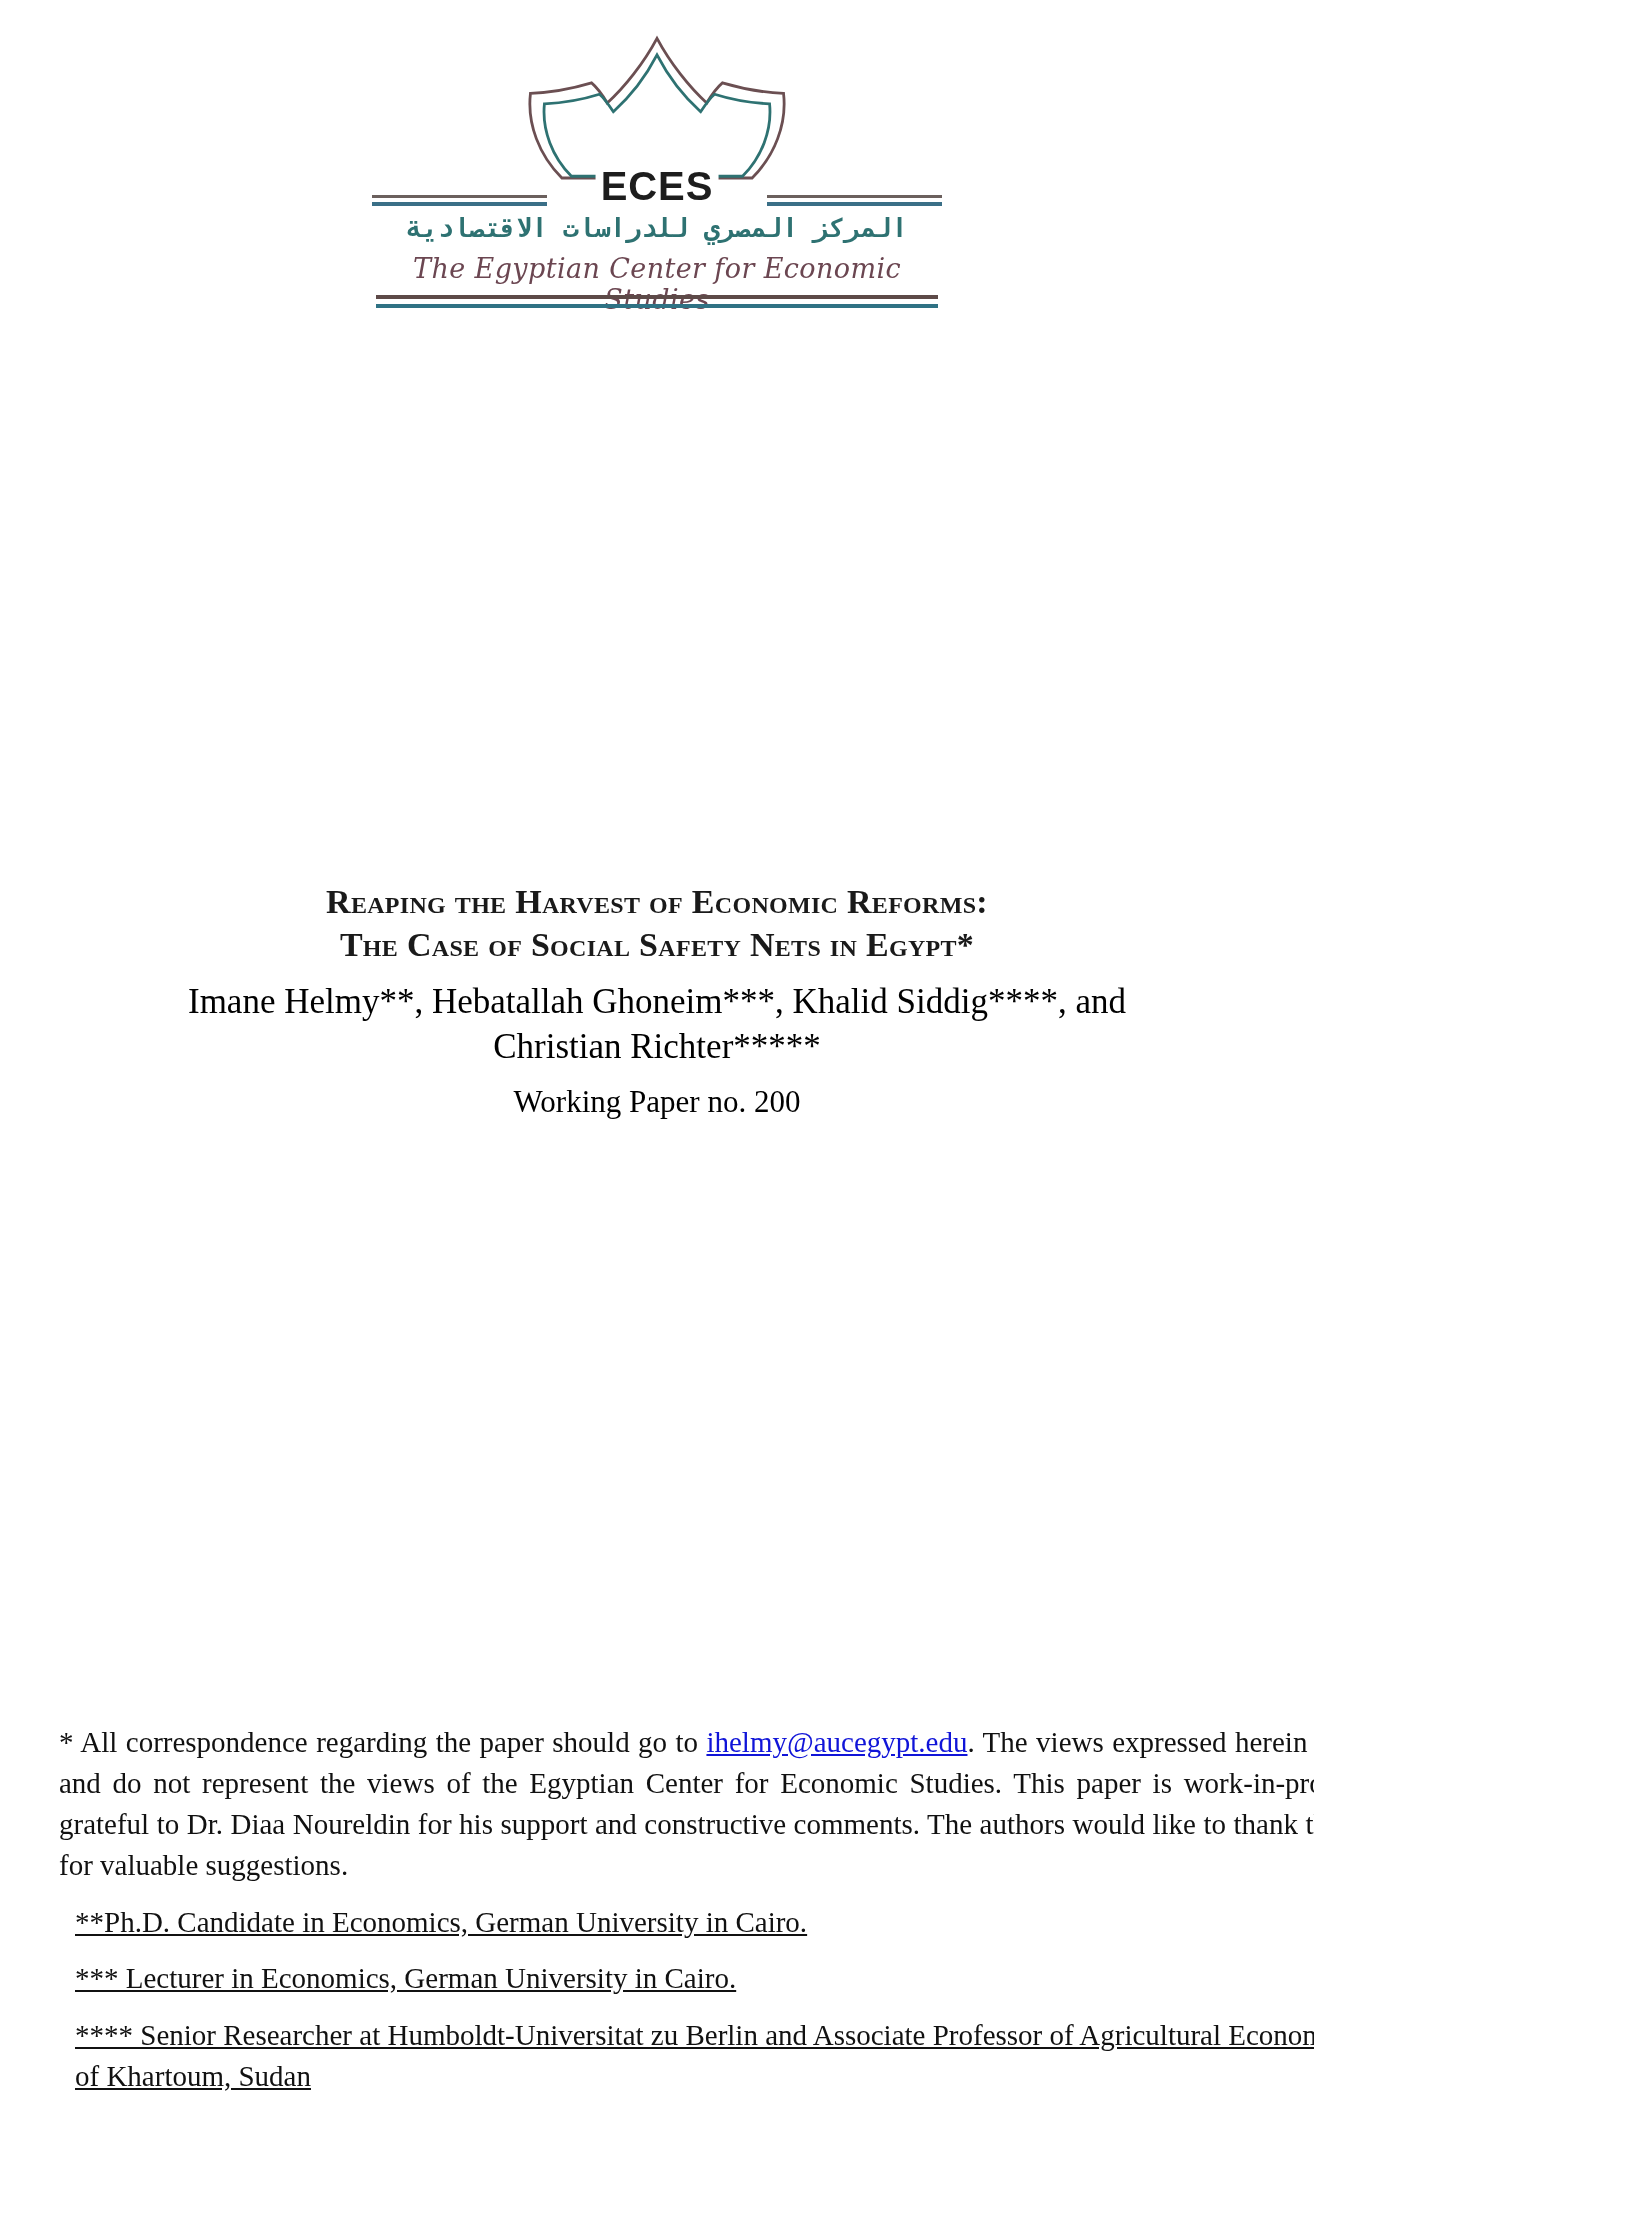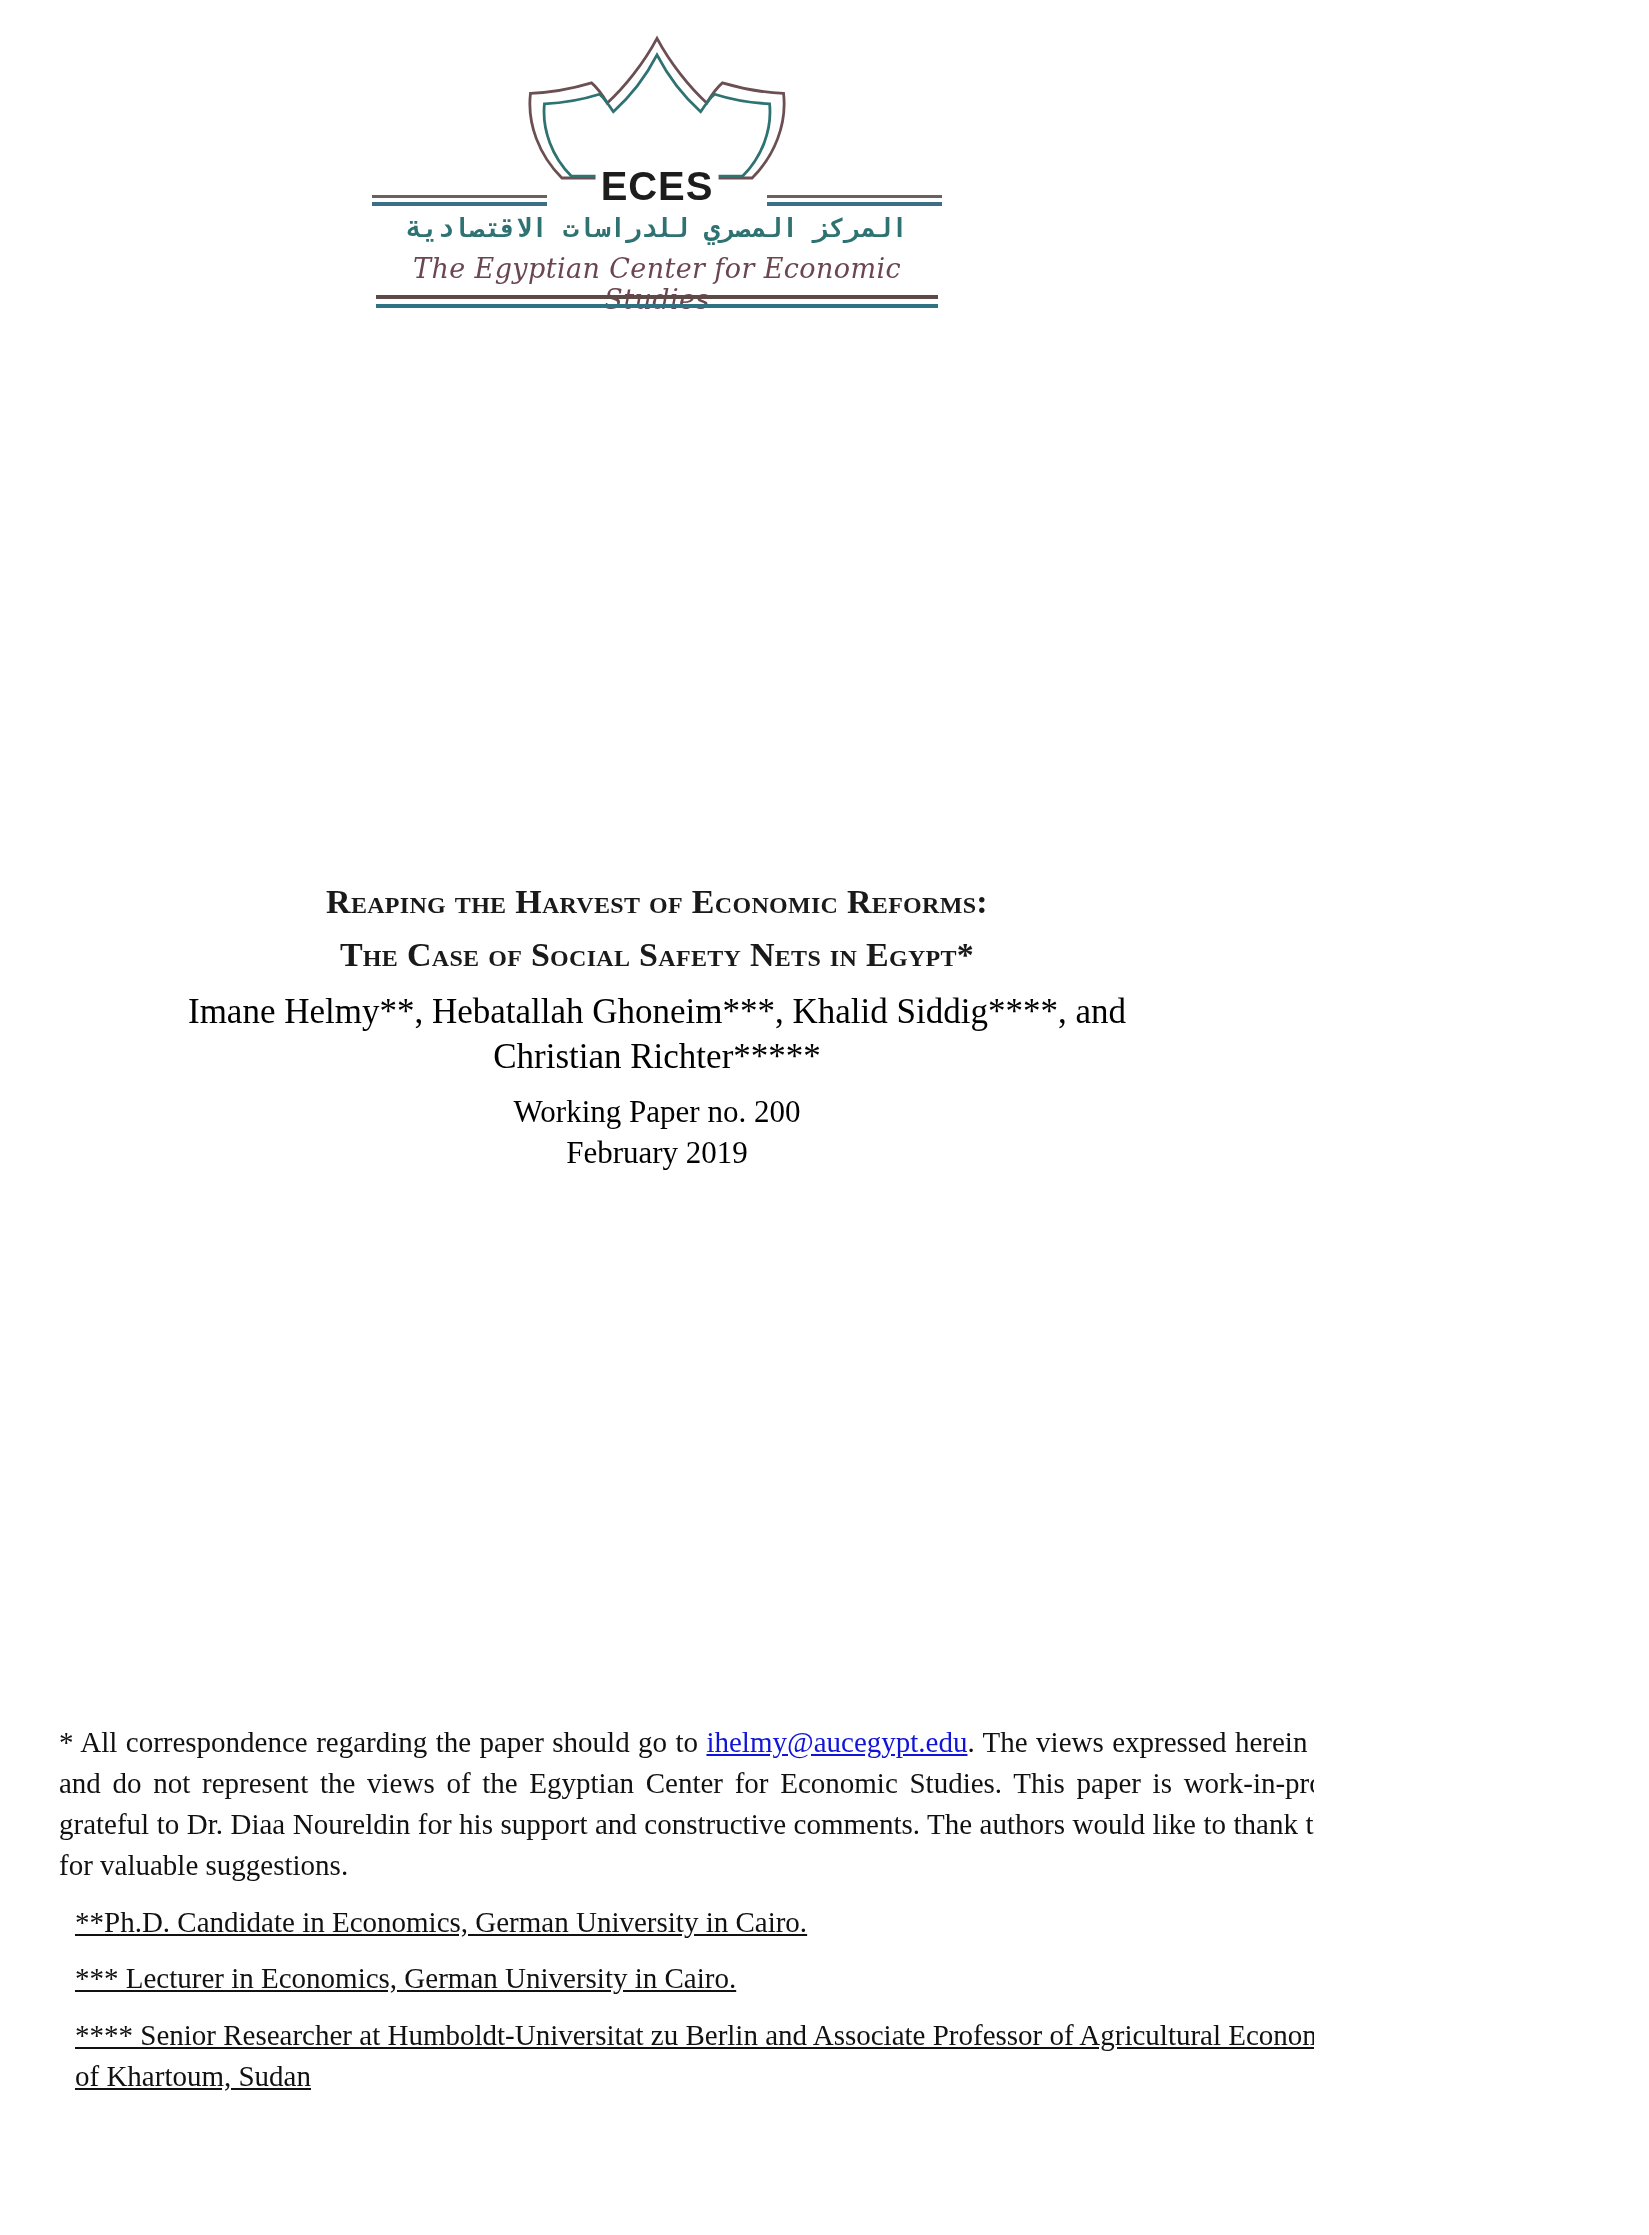--- a/index.html
+++ b/index.html
@@ -119,21 +119,21 @@
   .paper-title {
     font-family: "Liberation Serif", "DejaVu Serif", serif;
     font-variant: small-caps;
     font-weight: bold;
     font-size: 34px;
     line-height: 1.27;
     letter-spacing: 0.3px;
     color: #1a1a1a;
     margin: 0;
   }
-  .paper-title .l2 { display: block; margin-top: 10px; }
+  .paper-title .l2 { display: block; }
 
   .authors {
     margin-top: 14px;
     font-size: 35px;
     line-height: 1.28;
     color: #000;
   }
   .authors .a-line { display: block; }
 
   .meta {
@@ -232,21 +232,20 @@
       <span class="l2">The Case of Social Safety Nets in Egypt*</span>
     </h1>
 
     <div class="authors">
       <span class="a-line">Imane Helmy**, Hebatallah Ghoneim***, Khalid Siddig****, and</span>
       <span class="a-line">Christian Richter*****</span>
     </div>
 
     <div class="meta">
       <span>Working Paper no. 200</span>
-      <span>February 2019</span>
     </div>
 
   </div>
 
   <div class="footnotes">
 
     <p class="fn-main"><span>* All correspondence regarding the paper should go to </span><a class="fn-email" href="#">ihelmy@aucegypt.edu</a><span>. The views expressed herein are those of the authors and do not represent the views of the Egyptian Center for Economic Studies. This paper is work-in-progress. The authors are grateful to Dr. Diaa Noureldin for his support and constructive comments. The authors would like to thank the anonymous reviewer for valuable suggestions.</span></p>
 
     <p class="fn-line">**Ph.D. Candidate in Economics, German University in Cairo.</p>
 

